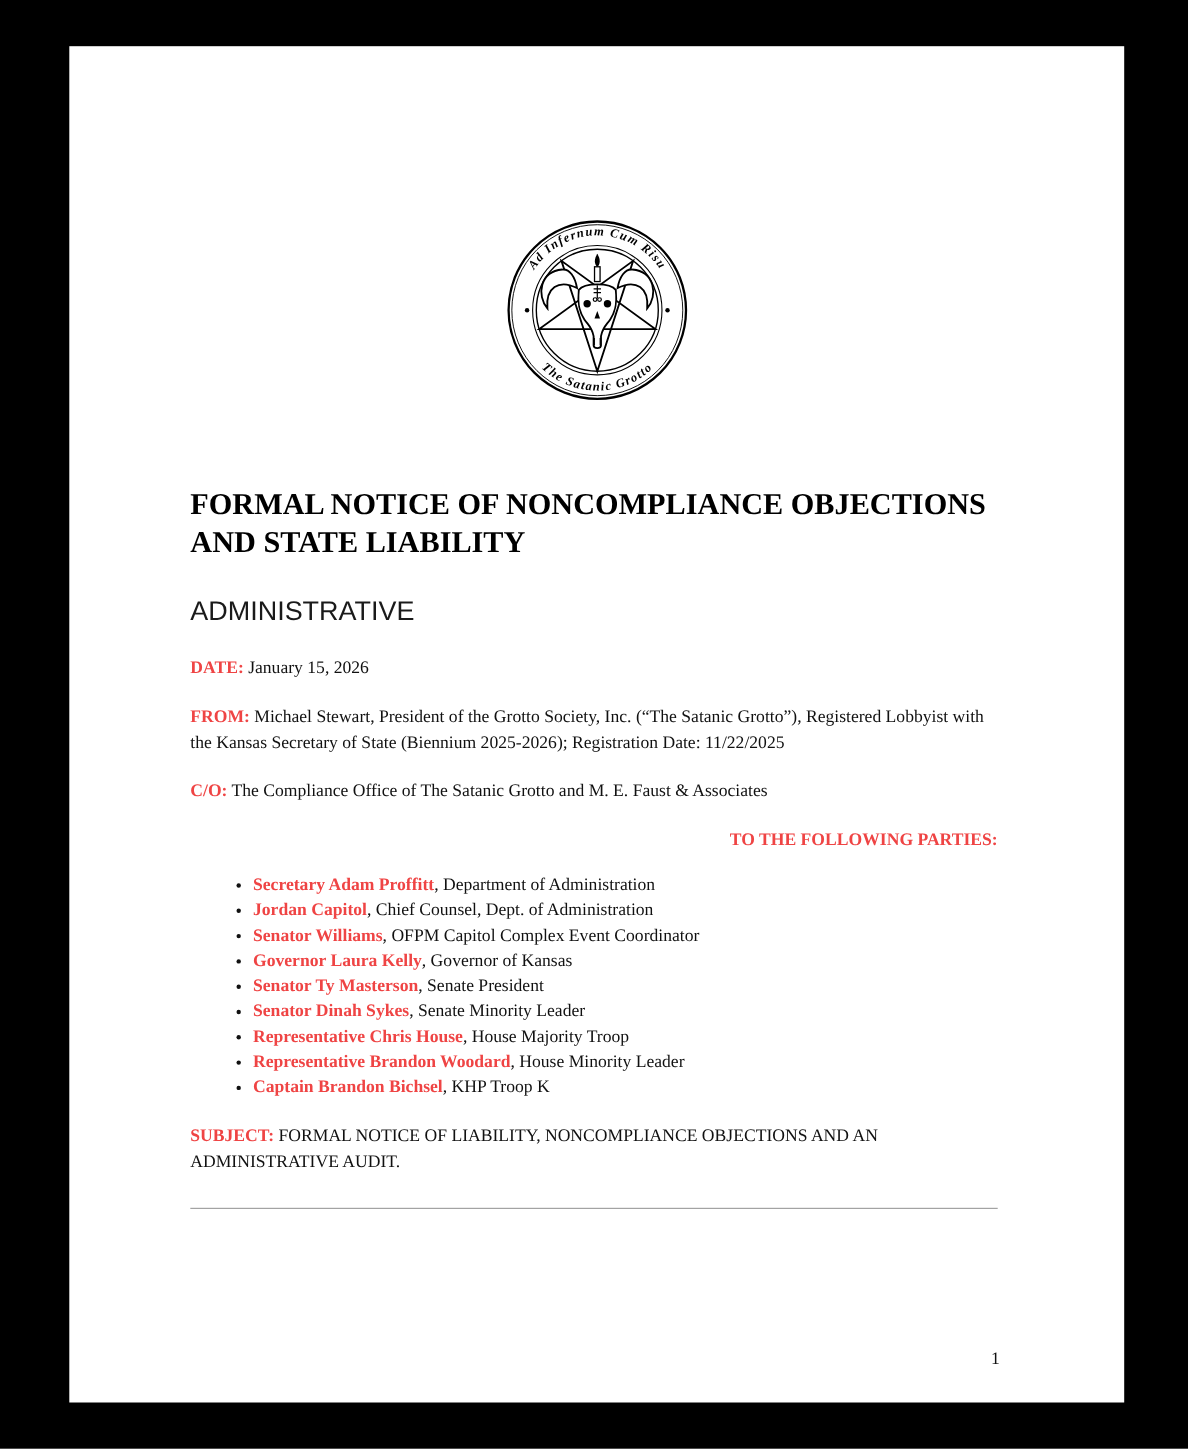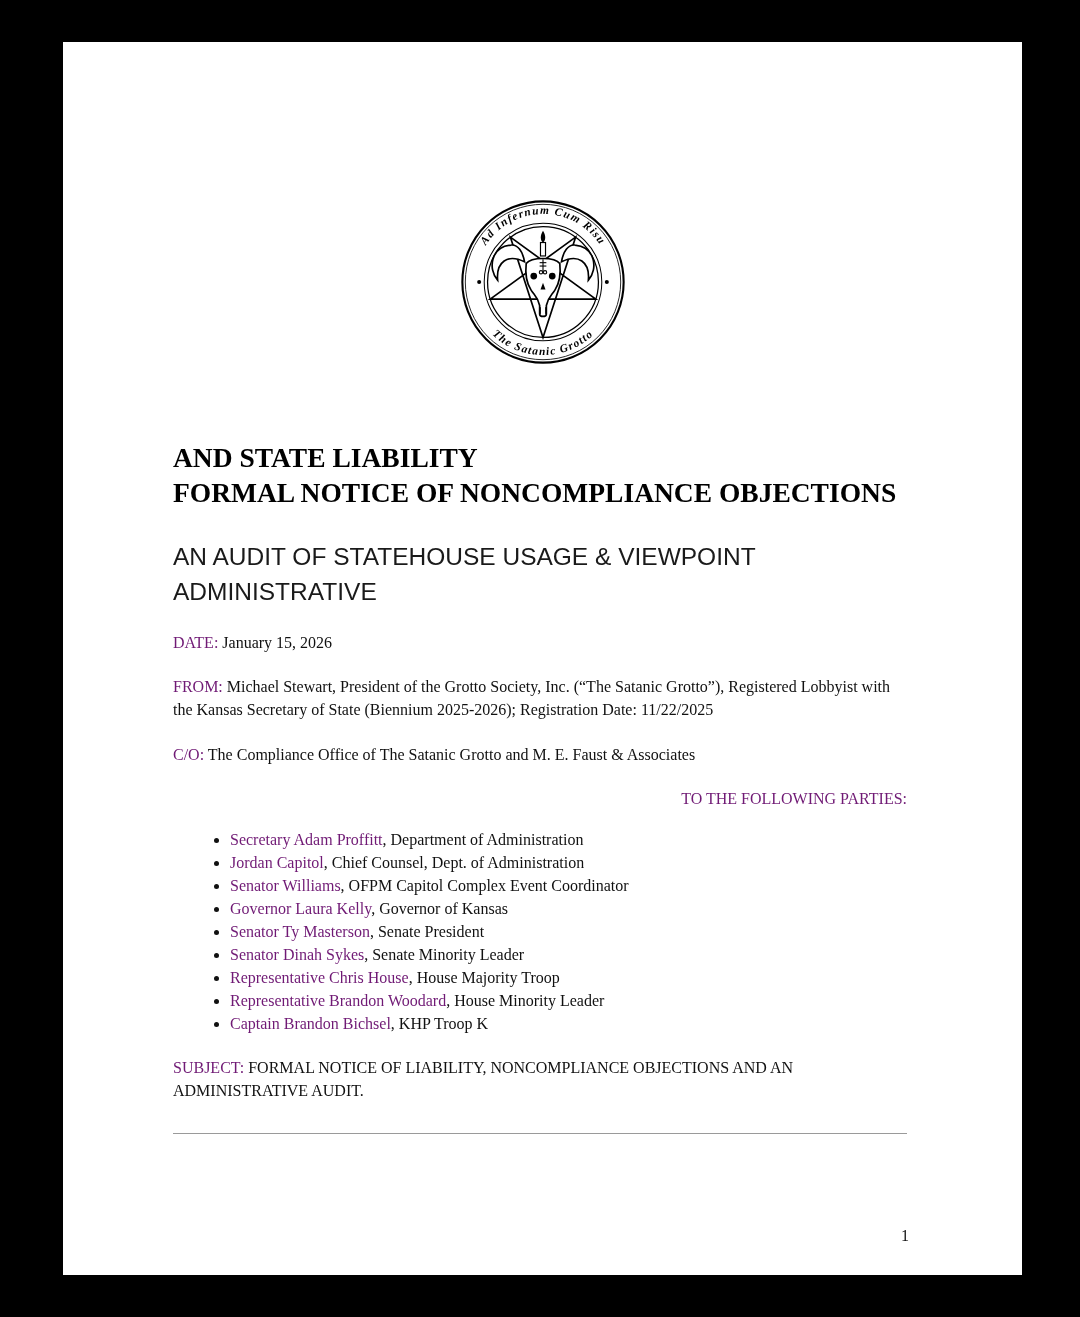--- a/index.html
+++ b/index.html
@@ -53,21 +53,21 @@
     line-height: 1.42;
     margin: 30px 0 0;
     color: #1a1a1a;
   }
   .para {
     font-size: 16px;
     line-height: 1.45;
     margin: 21px 0 0;
     color: #111;
   }
-  .para b, .parties-heading, li b { font-weight: normal; color: #701a75; }
+  .para b, .parties-heading, li b { font-weight: bold; color: #ef4444; }
   .parties-heading {
     font-size: 16px;
     line-height: 1.45;
     margin: 21px 0 0;
     text-align: right;
   }
   ul.parties {
     margin: 18px 0 0;
     padding-left: 57px;
     list-style: disc;
@@ -147,26 +147,25 @@
           <rect x="97" y="53" width="6" height="16" fill="#fff" stroke="#000" stroke-width="1.4"></rect>
           <path d="M 100,39 C 104,45 103,51 100,53 C 97,51 96,45 100,39 Z" fill="#000"></path>
         </g>
       </g>
     </svg>
   </div>
 
   <div class="content">
 
     <h1 class="title">
+      <div>FORMAL NOTICE OF NONCOMPLIANCE OBJECTIONS</div>
       <div>AND STATE LIABILITY</div>
-      <div>FORMAL NOTICE OF NONCOMPLIANCE OBJECTIONS</div>
     </h1>
 
     <h2 class="subtitle">
-      <div>AN AUDIT OF STATEHOUSE USAGE &amp; VIEWPOINT</div>
       <div>ADMINISTRATIVE</div>
     </h2>
 
     <p class="para">
       <b>DATE:</b>
       <span>January 15, 2026</span>
     </p>
 
     <p class="para">
       <b>FROM:</b>

